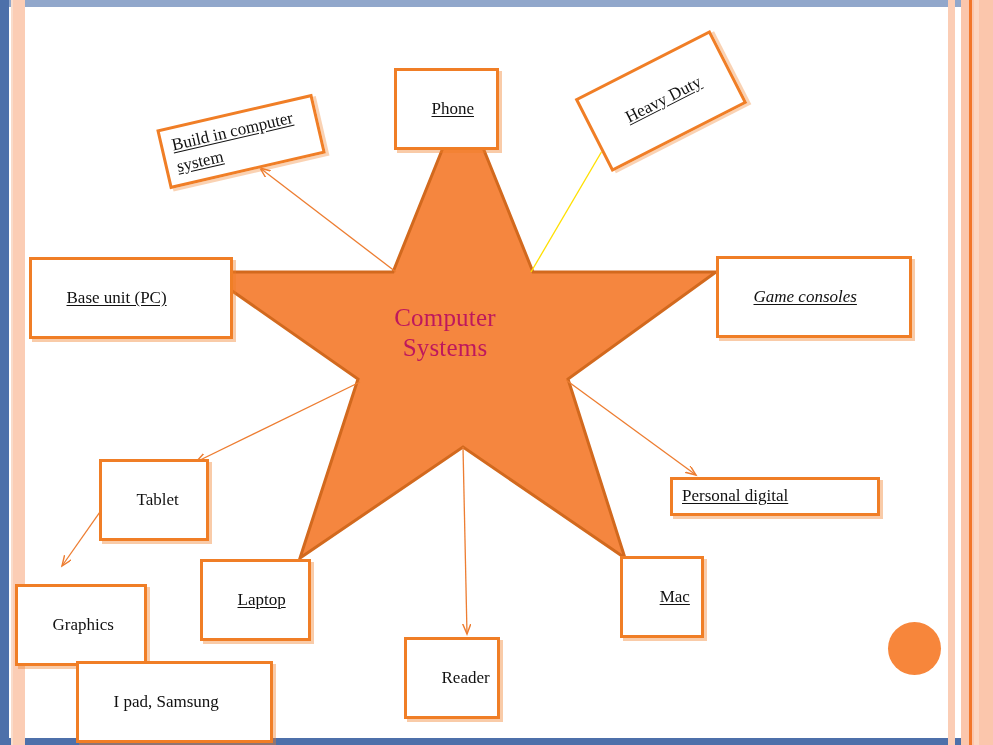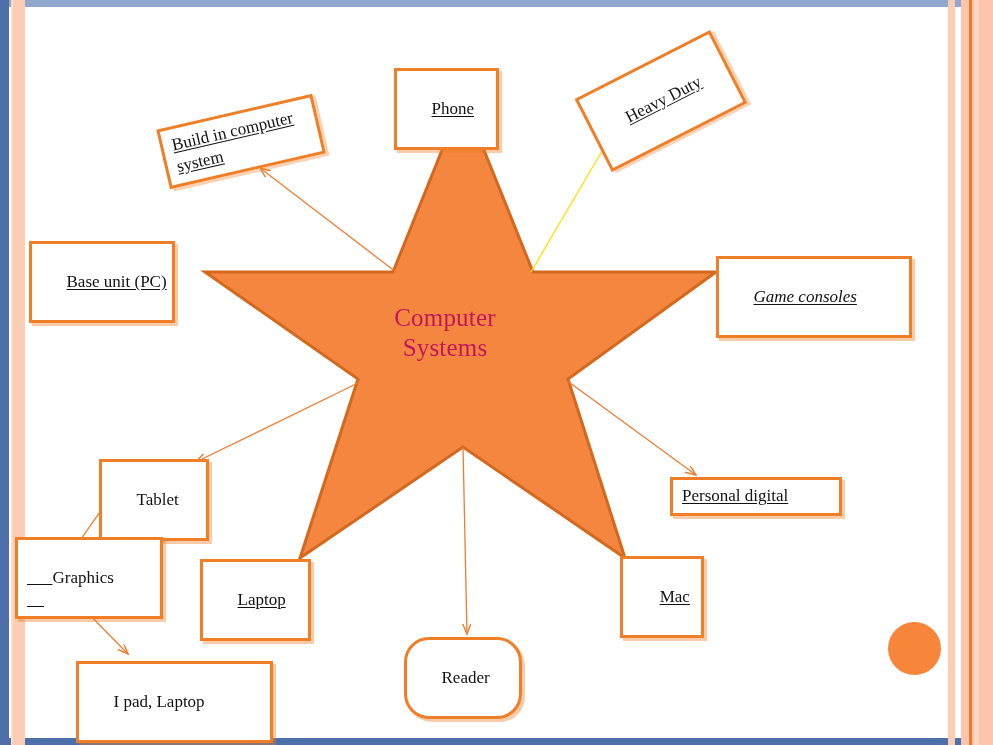--- a/index.html
+++ b/index.html
@@ -184,49 +184,49 @@
 
     <div class="node underline rot-neg27" style="left:585px; top:60px; width:152px;">
       <span class="txt">Heavy Duty</span>
     </div>
 
     <div class="node underline two-line rot-neg13" style="left:161px; top:111px; width:160px;">
       <span class="txt">Build in computer</span>
       <span class="txt">system</span>
     </div>
 
-    <div class="node underline" style="left:29px; top:241px; width:146px;">
+    <div class="node underline" style="left:29px; top:257px; width:204px;">
       <span class="txt">Base unit (PC)</span>
     </div>
 
     <div class="node underline" style="left:716px; top:256px; width:196px;font-style:italic;">
       <span class="txt">Game consoles</span>
     </div>
 
-    <div class="node underline two-line" style="left:670px; top:477px; width:172px;">
+    <div class="node underline two-line" style="left:670px; top:477px; width:210px;">
       <span class="txt">Personal digital</span>
     </div>
 
     <div class="node" style="left:99px; top:459px; width:110px;">
       <span class="txt">Tablet</span>
     </div>
 
-    <div class="node" style="left:15px; top:537px; width:148px;text-decoration:underline;">
+    <div class="node" style="left:15px; top:584px; width:132px;">
       <span class="txt">Graphics</span>
     </div>
 
     <div class="node" style="left:76px; top:661px; width:197px;">
-      <span class="txt">I pad, Laptop</span>
+      <span class="txt">I pad, Samsung</span>
     </div>
 
     <div class="node underline" style="left:200px; top:559px; width:111px;">
       <span class="txt">Laptop</span>
     </div>
 
-    <div class="node" style="left:404px; top:637px; width:118px;border-radius:25px;">
+    <div class="node" style="left:404px; top:637px; width:96px;">
       <span class="txt">Reader</span>
     </div>
 
     <div class="node underline" style="left:620px; top:556px; width:84px;text-align:center;">
       <span class="txt">Mac</span>
     </div>
 
     <div class="dot"></div>
 
   </div>

